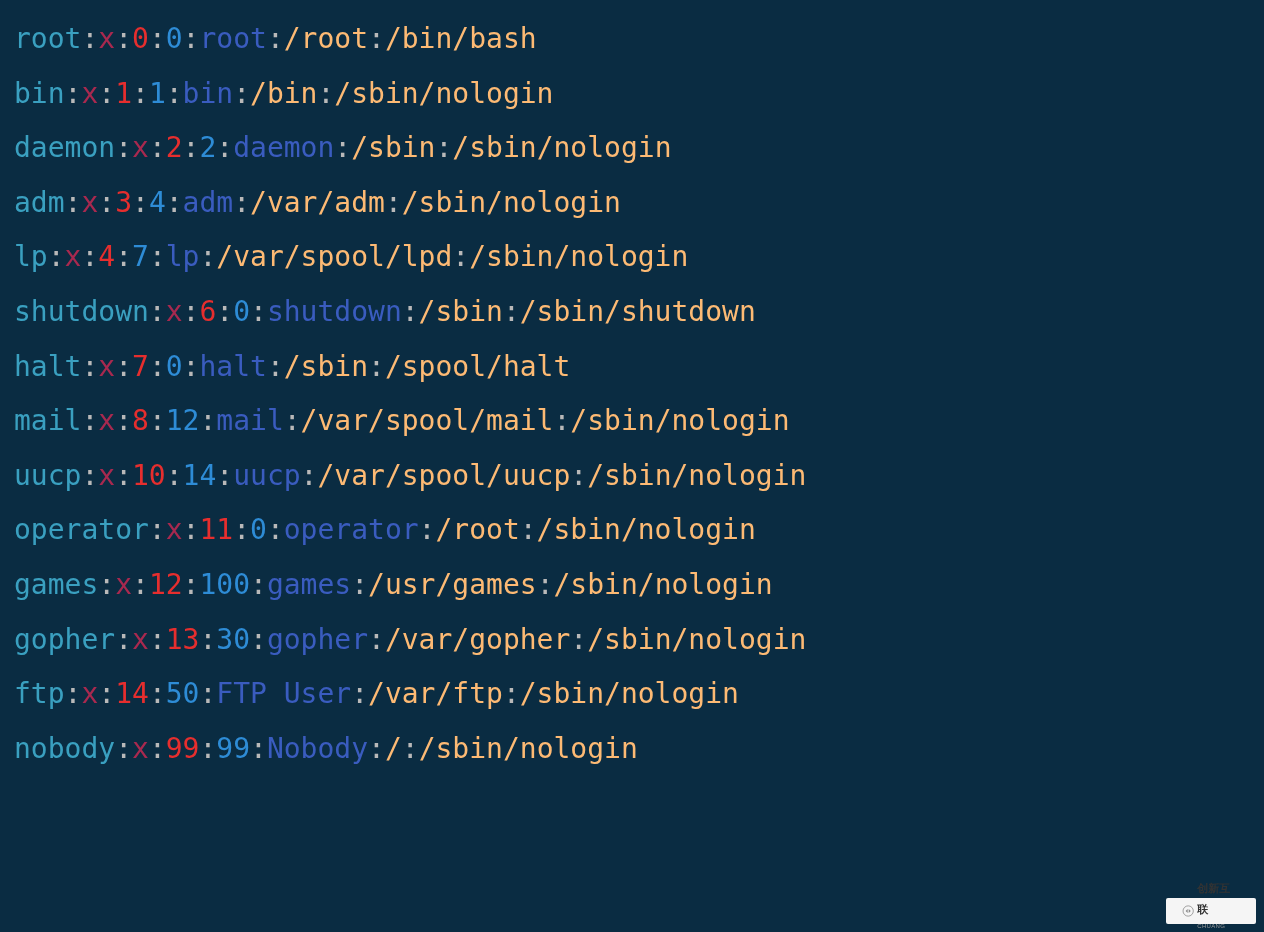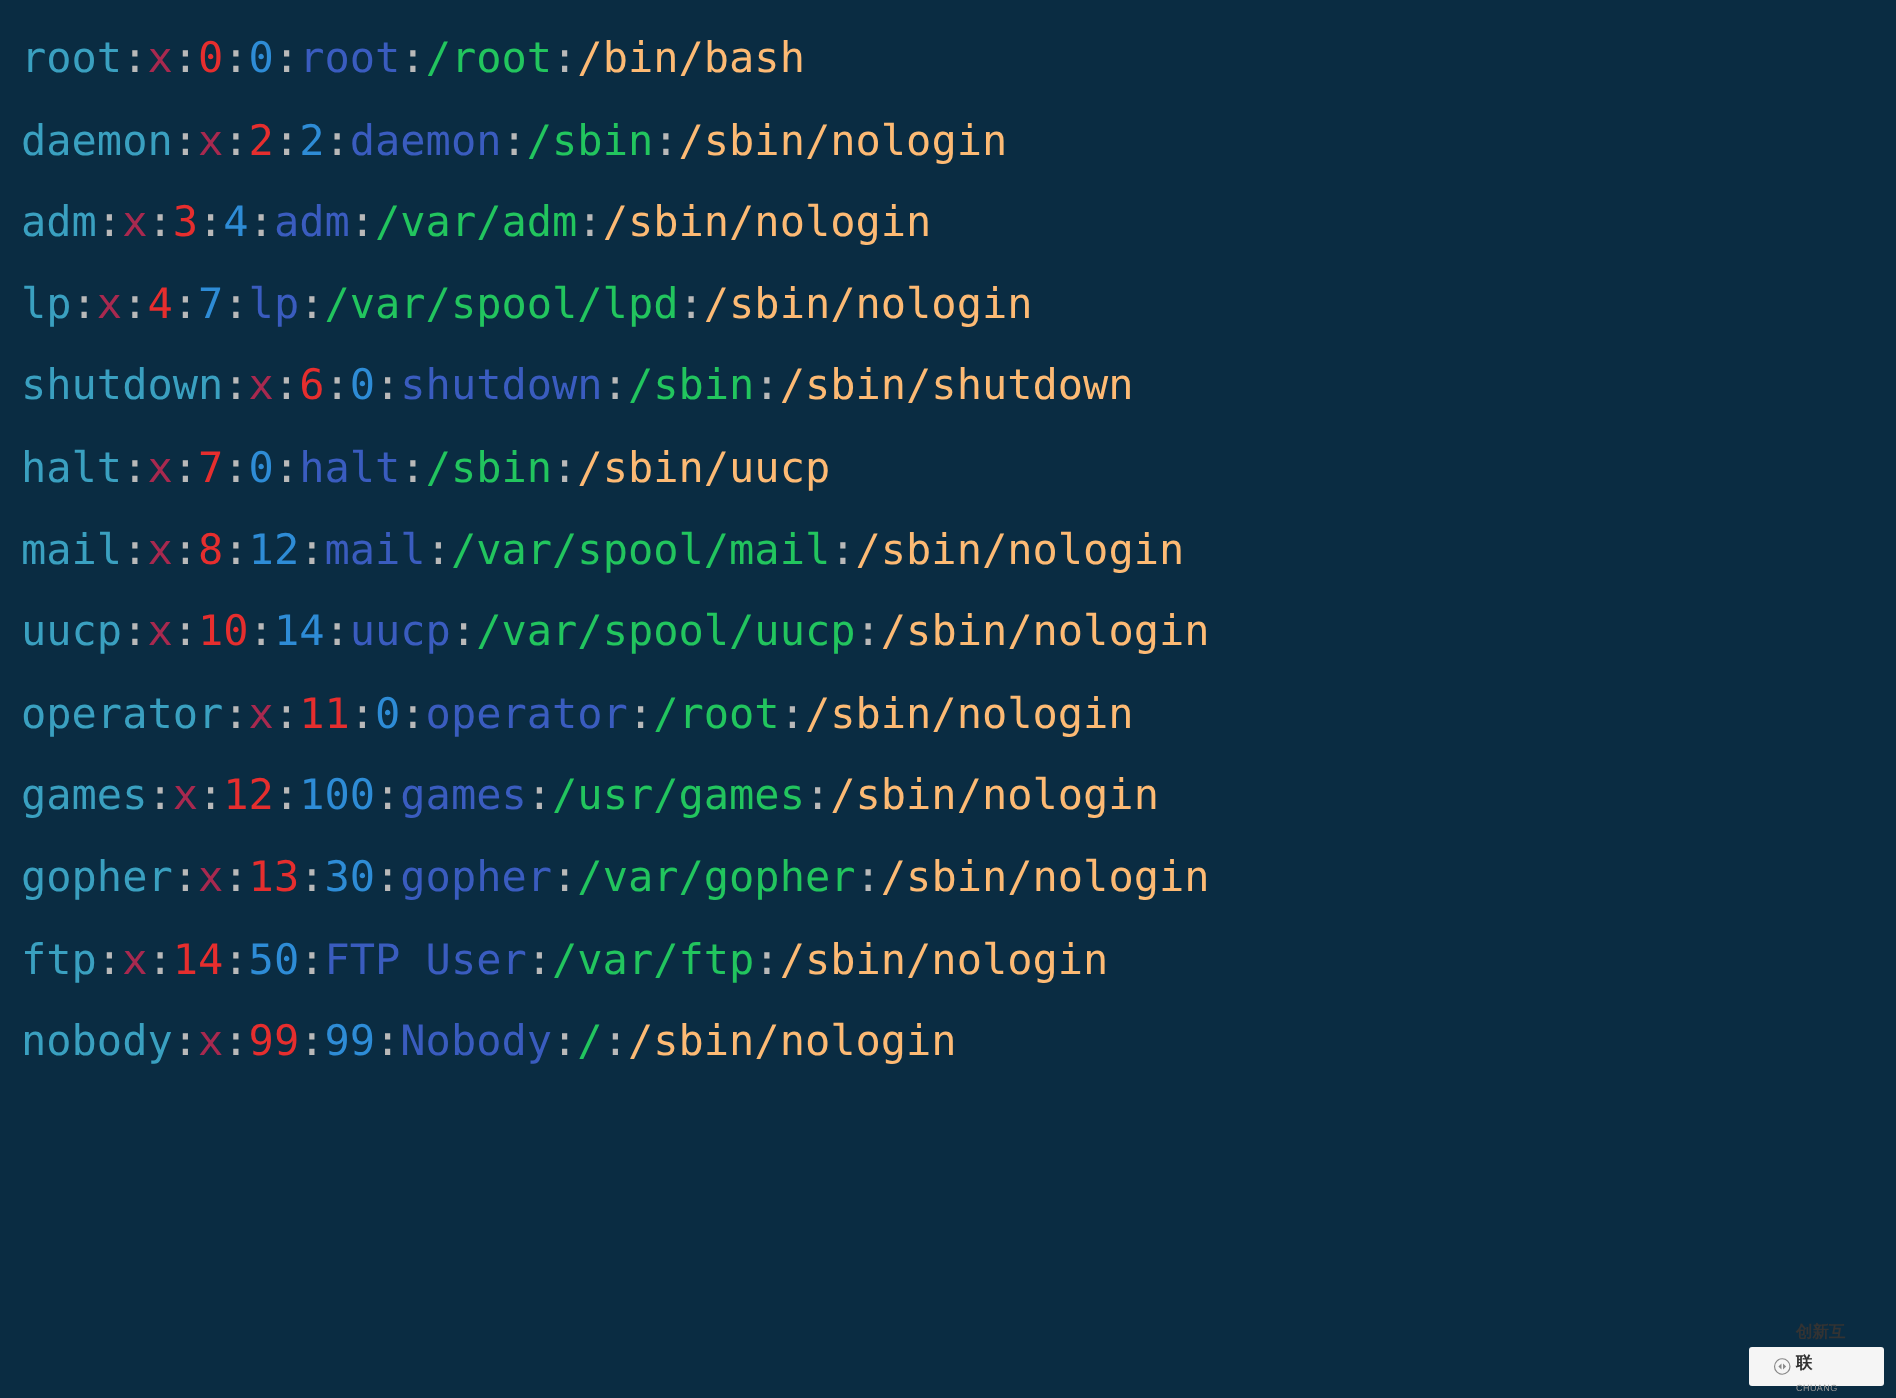--- a/index.html
+++ b/index.html
@@ -21,21 +21,21 @@
     .line {
       display: block;
       white-space: nowrap;
     }
     .user { color: #3aa0c0; }
     .colon { color: #b9b9b9; }
     .x { color: #a8294f; }
     .uid { color: #e62e2e; }
     .gid { color: #2e8cd6; }
     .desc { color: #3a5cbf; }
-    .home { color: #22c55e; }
+    .home { color: #fdba74; }
     .shell { color: #fdba74; }
     .watermark {
       position: absolute;
       bottom: 8px;
       right: 8px;
       width: 90px;
       height: 26px;
       background: #f5f5f5;
       display: flex;
       align-items: center;
@@ -59,25 +59,26 @@
       font-size: 6px;
       color: #999;
       letter-spacing: 0.3px;
     }
   </style>
 </head>
 <body>
 
 <div id="terminal">
     <div class="line"><span class="user">root</span><span class="colon">:</span><span class="x">x</span><span class="colon">:</span><span class="uid">0</span><span class="colon">:</span><span class="gid">0</span><span class="colon">:</span><span class="desc">root</span><span class="colon">:</span><span class="home">/root</span><span class="colon">:</span><span class="shell">/bin/bash</span></div>
+    <div class="line"><span class="user">bin</span><span class="colon">:</span><span class="x">x</span><span class="colon">:</span><span class="uid">1</span><span class="colon">:</span><span class="gid">1</span><span class="colon">:</span><span class="desc">bin</span><span class="colon">:</span><span class="home">/bin</span><span class="colon">:</span><span class="shell">/sbin/nologin</span></div>
     <div class="line"><span class="user">daemon</span><span class="colon">:</span><span class="x">x</span><span class="colon">:</span><span class="uid">2</span><span class="colon">:</span><span class="gid">2</span><span class="colon">:</span><span class="desc">daemon</span><span class="colon">:</span><span class="home">/sbin</span><span class="colon">:</span><span class="shell">/sbin/nologin</span></div>
     <div class="line"><span class="user">adm</span><span class="colon">:</span><span class="x">x</span><span class="colon">:</span><span class="uid">3</span><span class="colon">:</span><span class="gid">4</span><span class="colon">:</span><span class="desc">adm</span><span class="colon">:</span><span class="home">/var/adm</span><span class="colon">:</span><span class="shell">/sbin/nologin</span></div>
     <div class="line"><span class="user">lp</span><span class="colon">:</span><span class="x">x</span><span class="colon">:</span><span class="uid">4</span><span class="colon">:</span><span class="gid">7</span><span class="colon">:</span><span class="desc">lp</span><span class="colon">:</span><span class="home">/var/spool/lpd</span><span class="colon">:</span><span class="shell">/sbin/nologin</span></div>
     <div class="line"><span class="user">shutdown</span><span class="colon">:</span><span class="x">x</span><span class="colon">:</span><span class="uid">6</span><span class="colon">:</span><span class="gid">0</span><span class="colon">:</span><span class="desc">shutdown</span><span class="colon">:</span><span class="home">/sbin</span><span class="colon">:</span><span class="shell">/sbin/shutdown</span></div>
-    <div class="line"><span class="user">halt</span><span class="colon">:</span><span class="x">x</span><span class="colon">:</span><span class="uid">7</span><span class="colon">:</span><span class="gid">0</span><span class="colon">:</span><span class="desc">halt</span><span class="colon">:</span><span class="home">/sbin</span><span class="colon">:</span><span class="shell">/sbin/uucp</span></div>
+    <div class="line"><span class="user">halt</span><span class="colon">:</span><span class="x">x</span><span class="colon">:</span><span class="uid">7</span><span class="colon">:</span><span class="gid">0</span><span class="colon">:</span><span class="desc">halt</span><span class="colon">:</span><span class="home">/sbin</span><span class="colon">:</span><span class="shell">/spool/halt</span></div>
     <div class="line"><span class="user">mail</span><span class="colon">:</span><span class="x">x</span><span class="colon">:</span><span class="uid">8</span><span class="colon">:</span><span class="gid">12</span><span class="colon">:</span><span class="desc">mail</span><span class="colon">:</span><span class="home">/var/spool/mail</span><span class="colon">:</span><span class="shell">/sbin/nologin</span></div>
     <div class="line"><span class="user">uucp</span><span class="colon">:</span><span class="x">x</span><span class="colon">:</span><span class="uid">10</span><span class="colon">:</span><span class="gid">14</span><span class="colon">:</span><span class="desc">uucp</span><span class="colon">:</span><span class="home">/var/spool/uucp</span><span class="colon">:</span><span class="shell">/sbin/nologin</span></div>
     <div class="line"><span class="user">operator</span><span class="colon">:</span><span class="x">x</span><span class="colon">:</span><span class="uid">11</span><span class="colon">:</span><span class="gid">0</span><span class="colon">:</span><span class="desc">operator</span><span class="colon">:</span><span class="home">/root</span><span class="colon">:</span><span class="shell">/sbin/nologin</span></div>
     <div class="line"><span class="user">games</span><span class="colon">:</span><span class="x">x</span><span class="colon">:</span><span class="uid">12</span><span class="colon">:</span><span class="gid">100</span><span class="colon">:</span><span class="desc">games</span><span class="colon">:</span><span class="home">/usr/games</span><span class="colon">:</span><span class="shell">/sbin/nologin</span></div>
     <div class="line"><span class="user">gopher</span><span class="colon">:</span><span class="x">x</span><span class="colon">:</span><span class="uid">13</span><span class="colon">:</span><span class="gid">30</span><span class="colon">:</span><span class="desc">gopher</span><span class="colon">:</span><span class="home">/var/gopher</span><span class="colon">:</span><span class="shell">/sbin/nologin</span></div>
     <div class="line"><span class="user">ftp</span><span class="colon">:</span><span class="x">x</span><span class="colon">:</span><span class="uid">14</span><span class="colon">:</span><span class="gid">50</span><span class="colon">:</span><span class="desc">FTP User</span><span class="colon">:</span><span class="home">/var/ftp</span><span class="colon">:</span><span class="shell">/sbin/nologin</span></div>
     <div class="line"><span class="user">nobody</span><span class="colon">:</span><span class="x">x</span><span class="colon">:</span><span class="uid">99</span><span class="colon">:</span><span class="gid">99</span><span class="colon">:</span><span class="desc">Nobody</span><span class="colon">:</span><span class="home">/</span><span class="colon">:</span><span class="shell">/sbin/nologin</span></div>
   </div>
 
 <div class="watermark">

